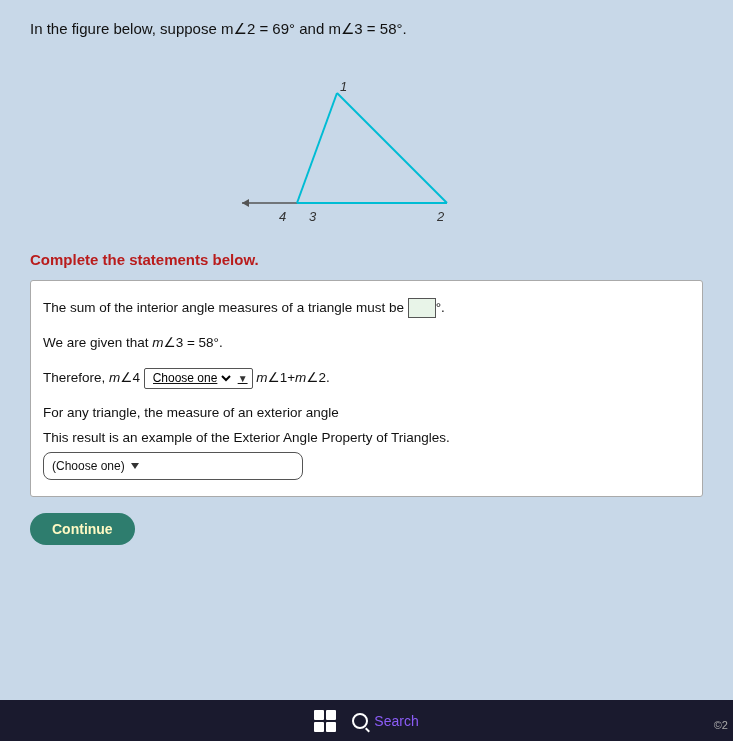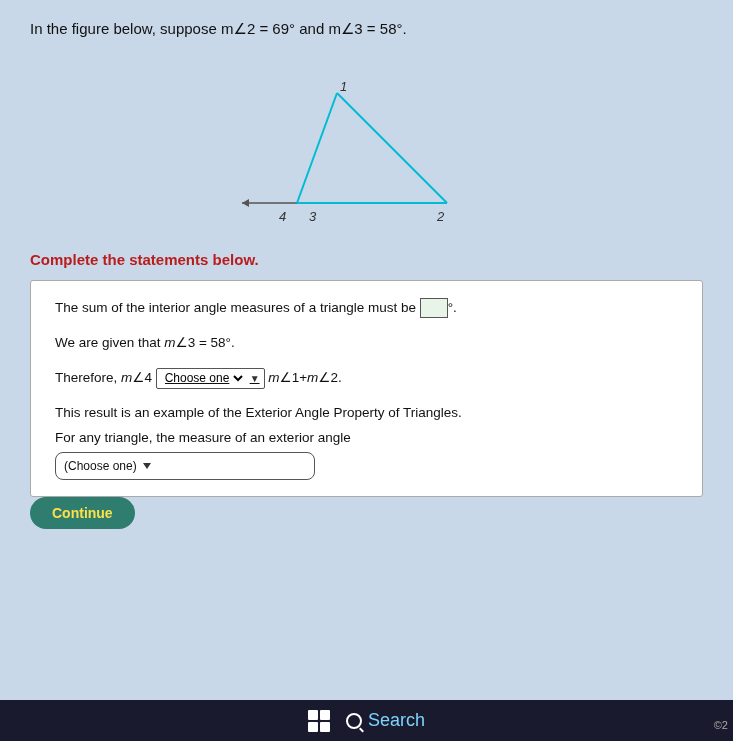--- a/index.html
+++ b/index.html
@@ -46,21 +46,21 @@
       font-size: 15px;
       font-weight: bold;
       color: #b91c1c;
       margin-bottom: 12px;
     }
 
     .statements-box {
       background: #fff;
       border: 1px solid #aaa;
       border-radius: 3px;
-      padding: 16px 24px;
+      padding: 16px 12px;
       font-size: 13.5px;
       color: #111;
       line-height: 1.7;
     }
 
     .statement-section {
       margin-bottom: 12px;
     }
 
     .statement-section:last-child {
@@ -128,23 +128,23 @@
     .choose-dropdown-arrow {
       display: inline-block;
       width: 0;
       height: 0;
       border-left: 4px solid transparent;
       border-right: 4px solid transparent;
       border-top: 6px solid #333;
     }
 
     .continue-btn {
-      margin-top: 0;
+      margin-top: 16px;
       background: #2e7d6e;
-      color: #fde047;
+      color: #fef9c3;
       border: none;
       border-radius: 20px;
       padding: 8px 22px;
       font-size: 14px;
       cursor: pointer;
       font-weight: bold;
     }
 
     .taskbar {
       position: absolute;
@@ -169,22 +169,22 @@
 
     .taskbar-windows-icon div {
       background: #fff;
       border-radius: 1px;
     }
 
     .taskbar-search {
       display: flex;
       align-items: center;
       gap: 6px;
-      color: #7dd3fc;
-      font-size: 18px;
+      color: #8b5cf6;
+      font-size: 14px;
     }
 
     .search-icon-circle {
       width: 16px;
       height: 16px;
       border: 2px solid #fff;
       border-radius: 50%;
       position: relative;
     }
 
@@ -268,22 +268,22 @@
             <option>&gt;</option>
             <option>&lt;</option>
           </select>
           <span class="dropdown-arrow">▼</span>
         </span>
         <span> <i>m</i>∠1+<i>m</i>∠2.</span>
       </div>
     </div>
 
     <div class="statement-section last-section">
+      <div>For any triangle, the measure of an exterior angle</div>
       <div>This result is an example of the Exterior Angle Property of Triangles.</div>
-      <div>For any triangle, the measure of an exterior angle</div>
       <span class="choose-one-large">
         <span>(Choose one)</span>
         <span class="choose-dropdown-arrow"></span>
       </span>
     </div>
 
   </div>
 
   
   <button class="continue-btn">Continue</button>

